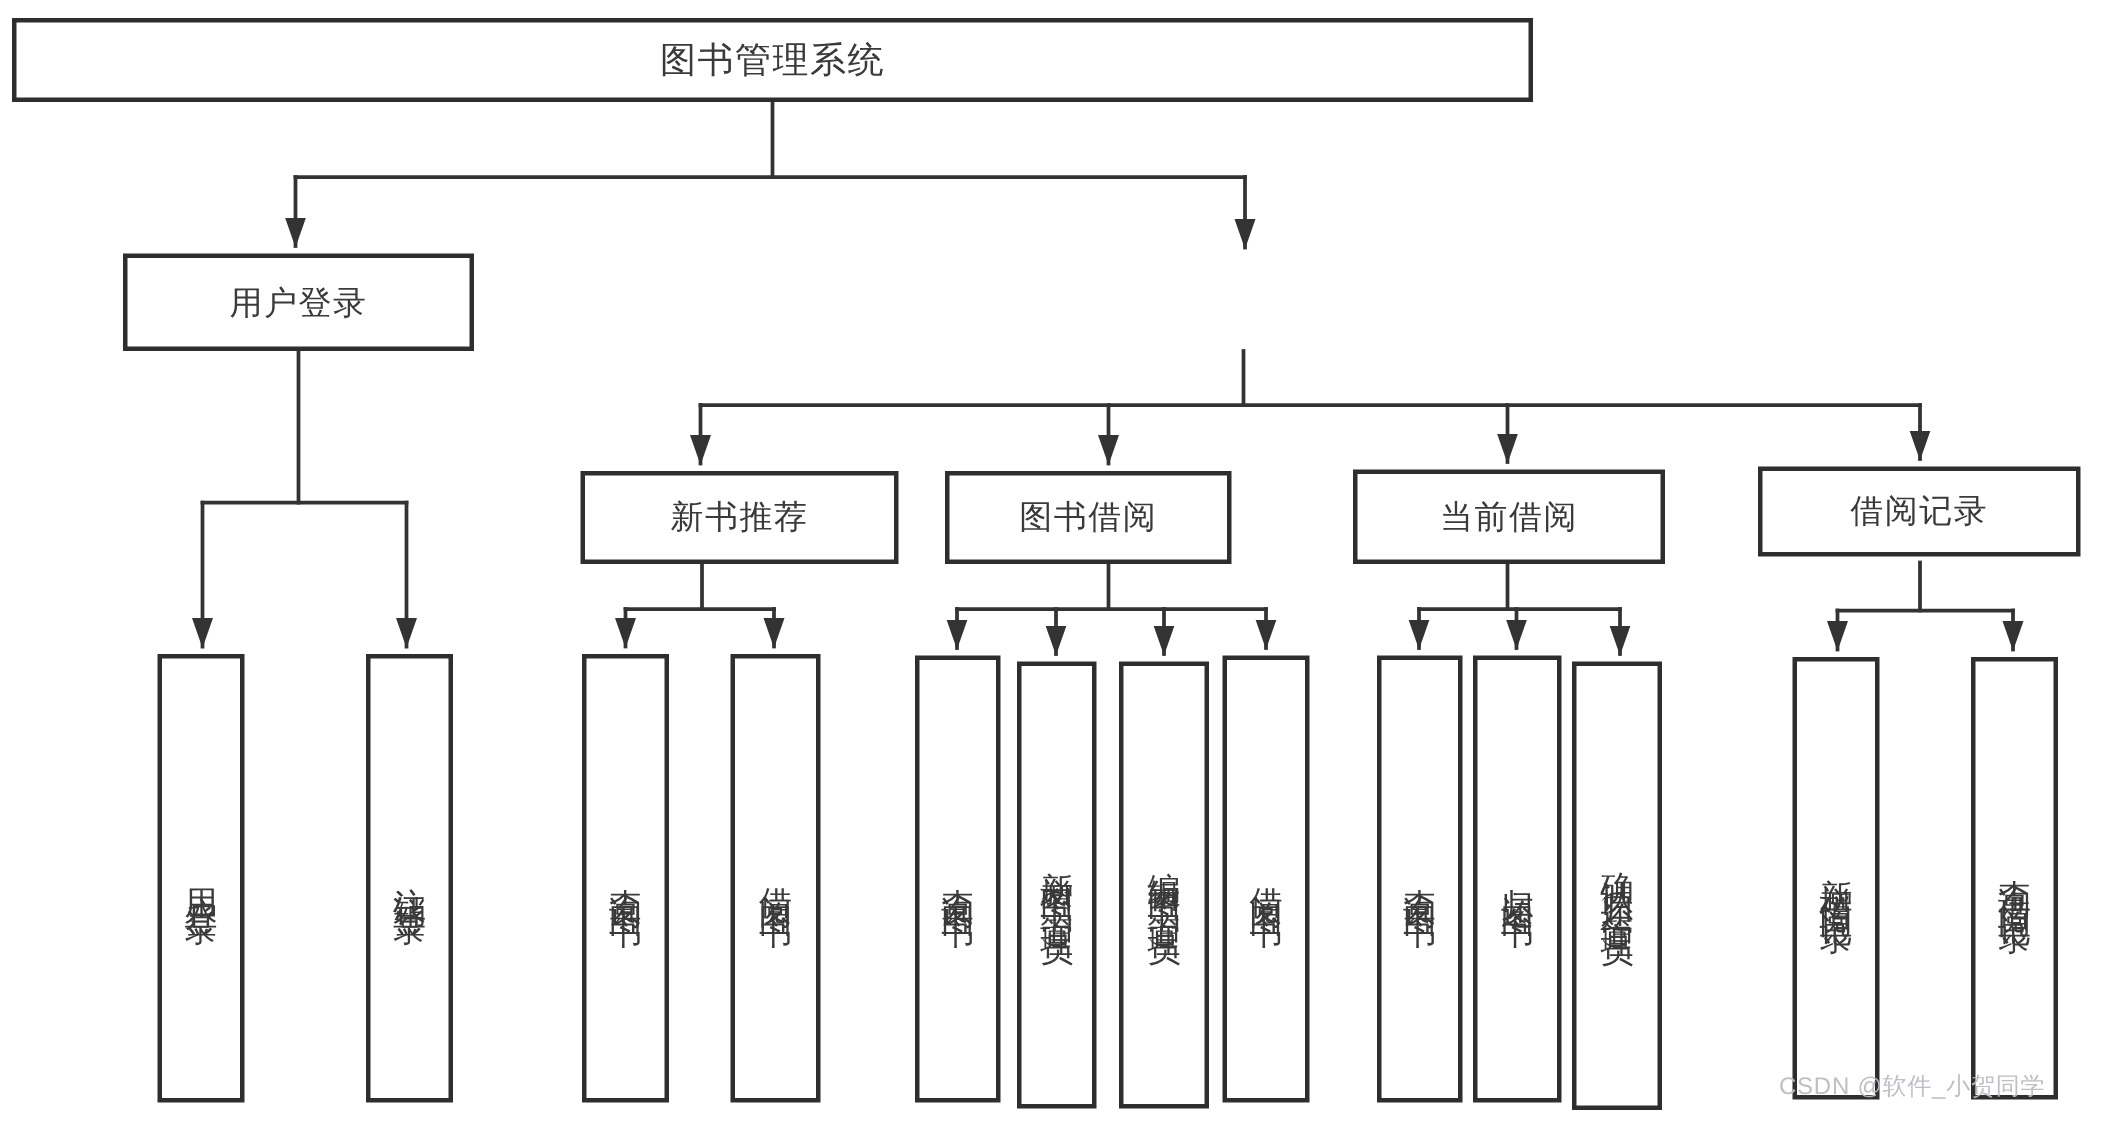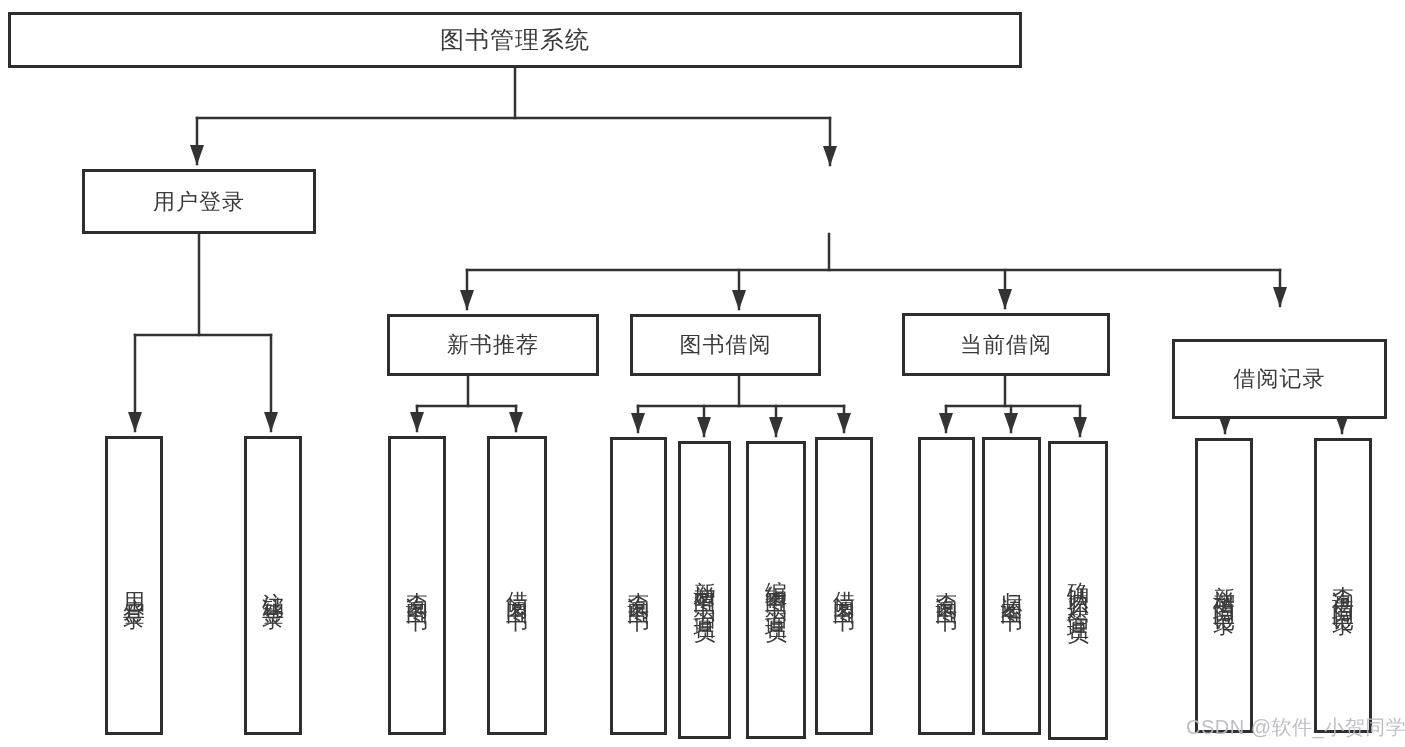--- a/index.html
+++ b/index.html
@@ -34,41 +34,41 @@
 
   
   .b-root     { left:8px;    top:12px;  width:1014px; height:56px; font-size:24px; }
   
   .b-user     { left:82px;   top:169px; width:234px;  height:65px; }
   .b-mgmt     { left:712px;  top:170px; width:236px;  height:64px; }
   
   .b-newbooks { left:363px;  top:314px; width:212px;  height:62px;margin-left:24px; }
   .b-borrow   { left:630px;  top:314px; width:191px;  height:62px; }
   .b-current  { left:902px;  top:313px; width:208px;  height:63px; }
-  .b-records  { left:1172px; top:311px; width:215px;  height:80px;margin-top:28px; }
+  .b-records  { left:1172px; top:311px; width:215px;  height:60px; }
   
   .l-login    { left:105px;  top:436px; width:58px; height:299px; }
   .l-logout   { left:244px;  top:436px; width:58px; height:299px; }
   .l-nbquery  { left:388px;  top:436px; width:58px; height:299px; }
   .l-nbborrow { left:487px;  top:436px; width:60px; height:299px; }
   .l-bwquery  { left:610px;  top:437px; width:57px; height:298px; }
   .l-bwadd    { left:678px;  top:441px; width:53px; height:298px; }
   .l-bwedit   { left:746px;  top:441px; width:60px; height:298px; }
   .l-bwborrow { left:815px;  top:437px; width:58px; height:298px; }
   .l-cuquery  { left:918px;  top:437px; width:57px; height:298px; }
   .l-cureturn { left:982px;  top:437px; width:59px; height:298px; }
   .l-cuconfirm{ left:1048px; top:441px; width:60px; height:299px; }
   .l-rcadd    { left:1195px; top:438px; width:58px; height:295px; }
   .l-rcquery  { left:1314px; top:438px; width:58px; height:295px; }
 
   .watermark {
     position:absolute;
     left:1186px; top:714px;
     width:215px;
-    font-size:20px;
+    font-size:16px;
     color:rgba(186,188,194,0.95);
     letter-spacing:0.5px;
     z-index:5;
     white-space:nowrap;
   }
 </style>
 </head>
 <body>
 
 <div id="canvas">

